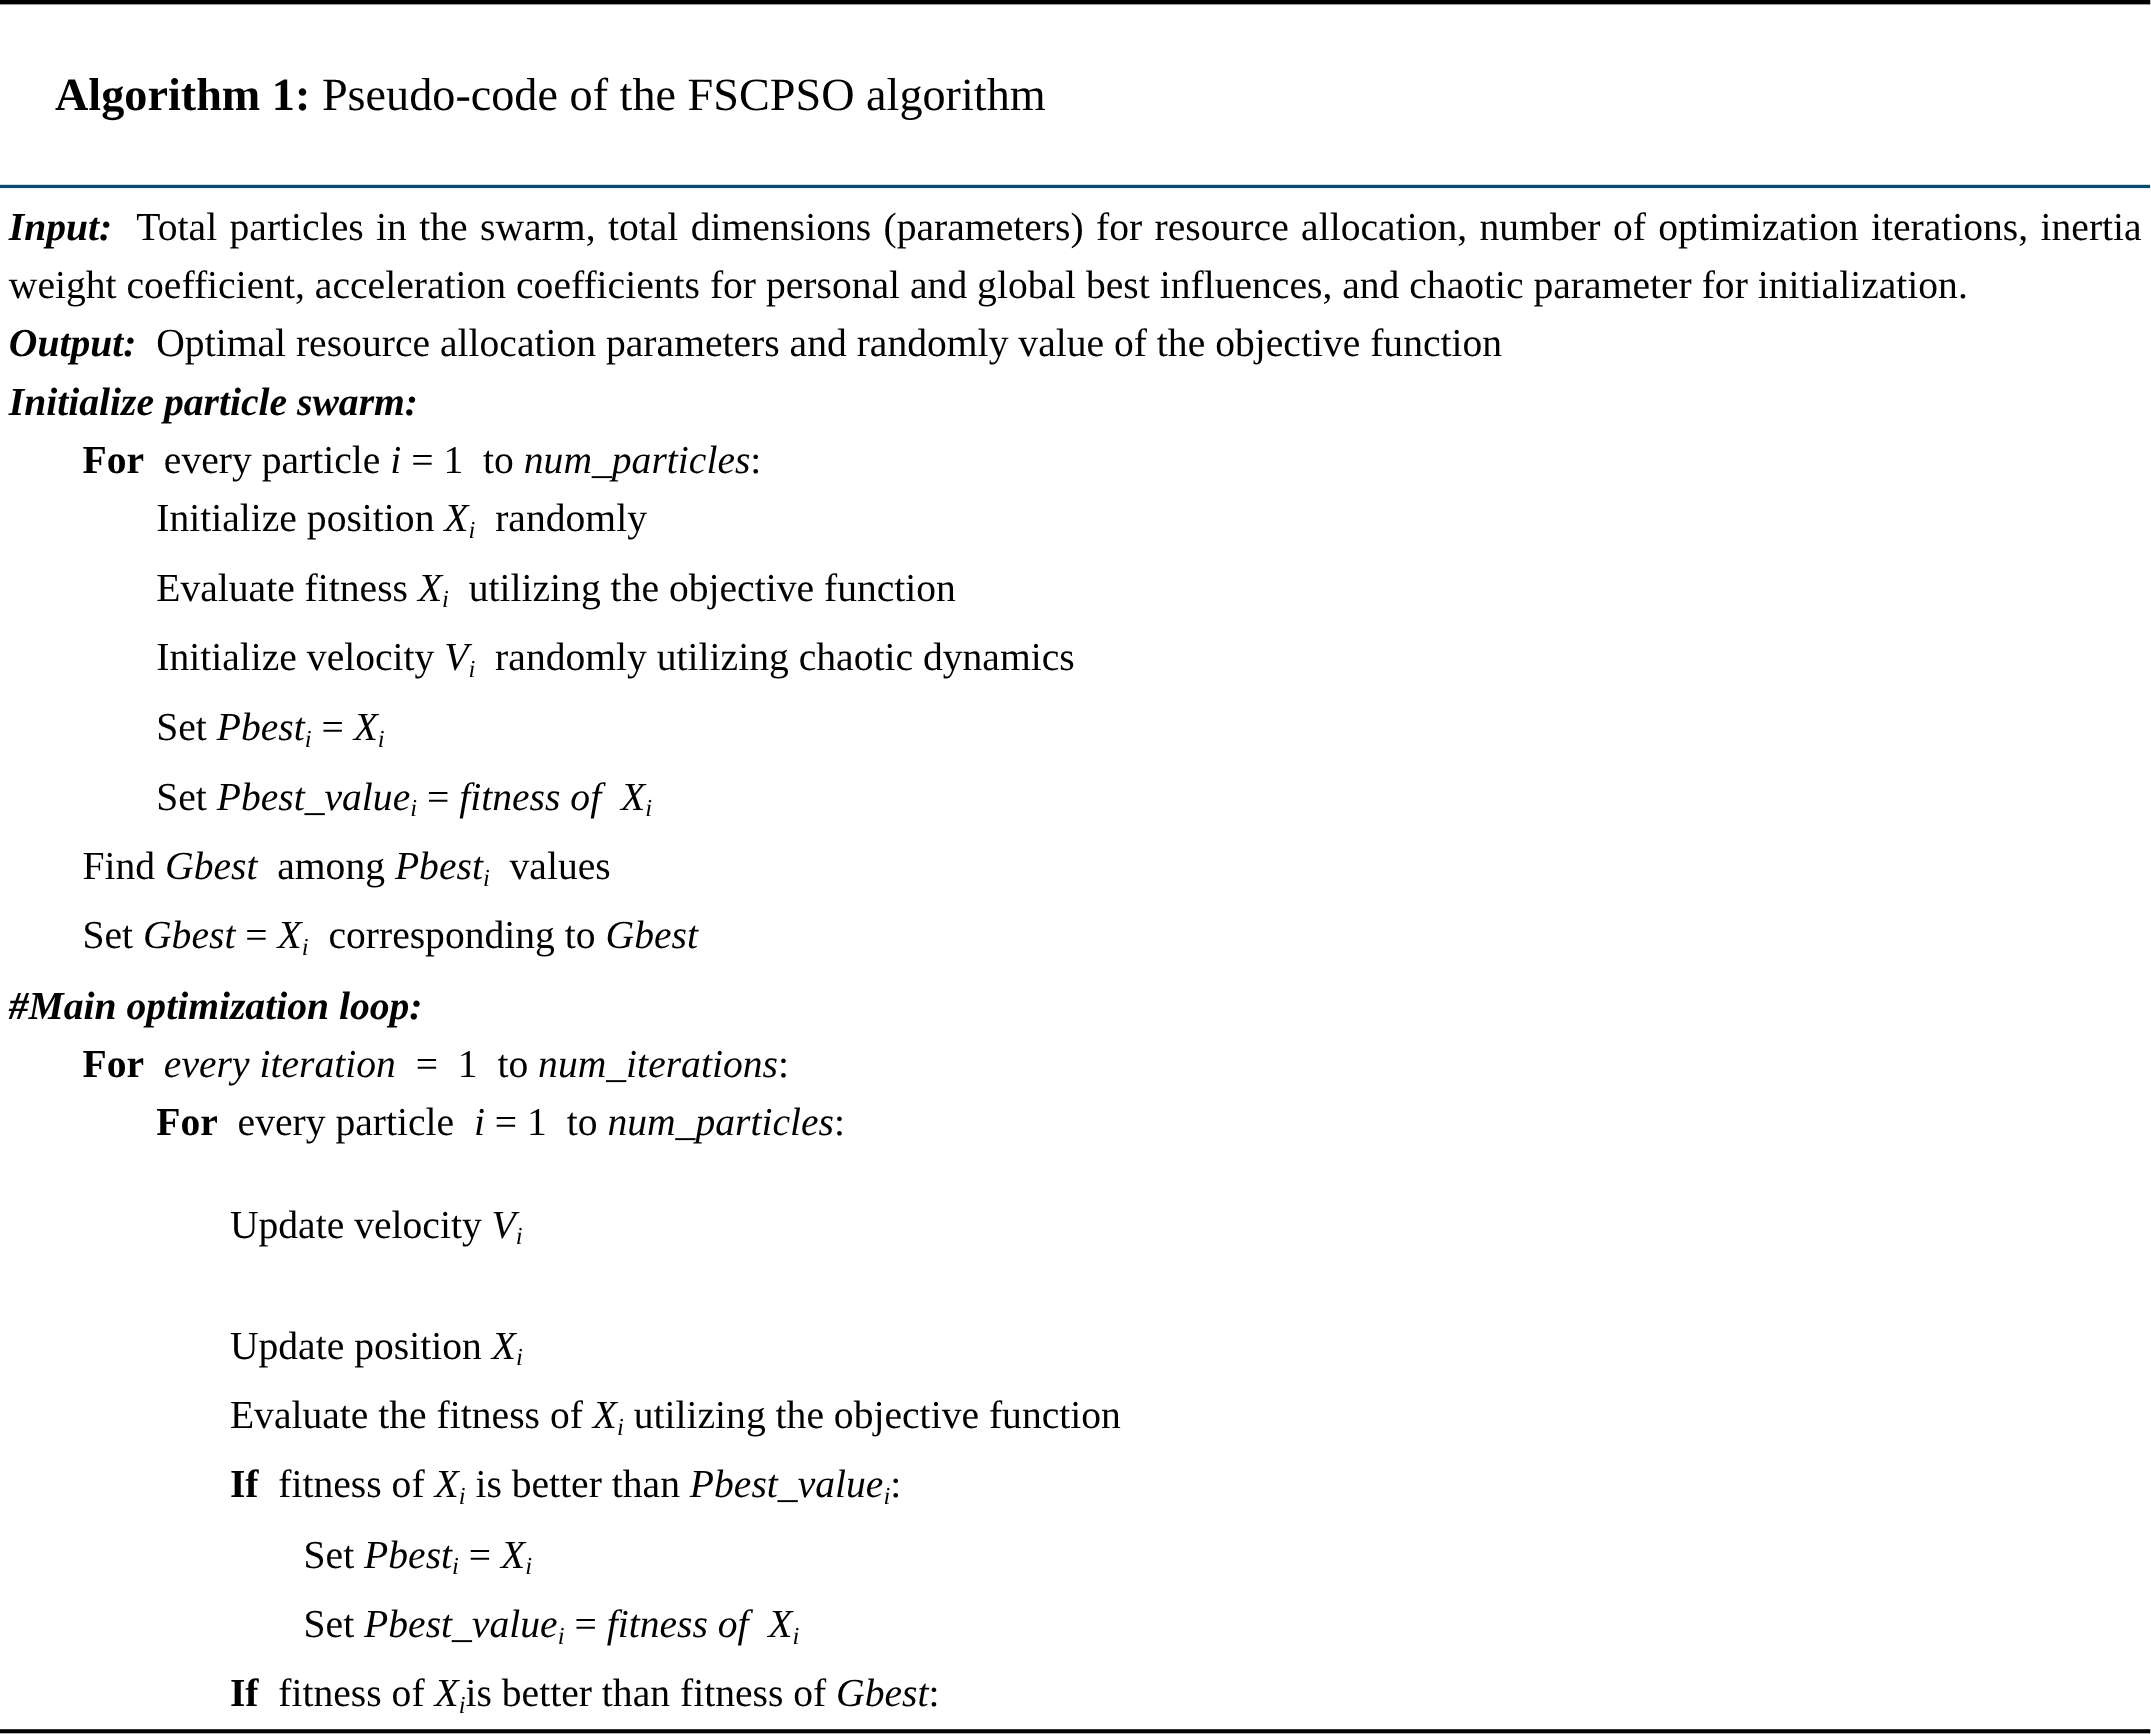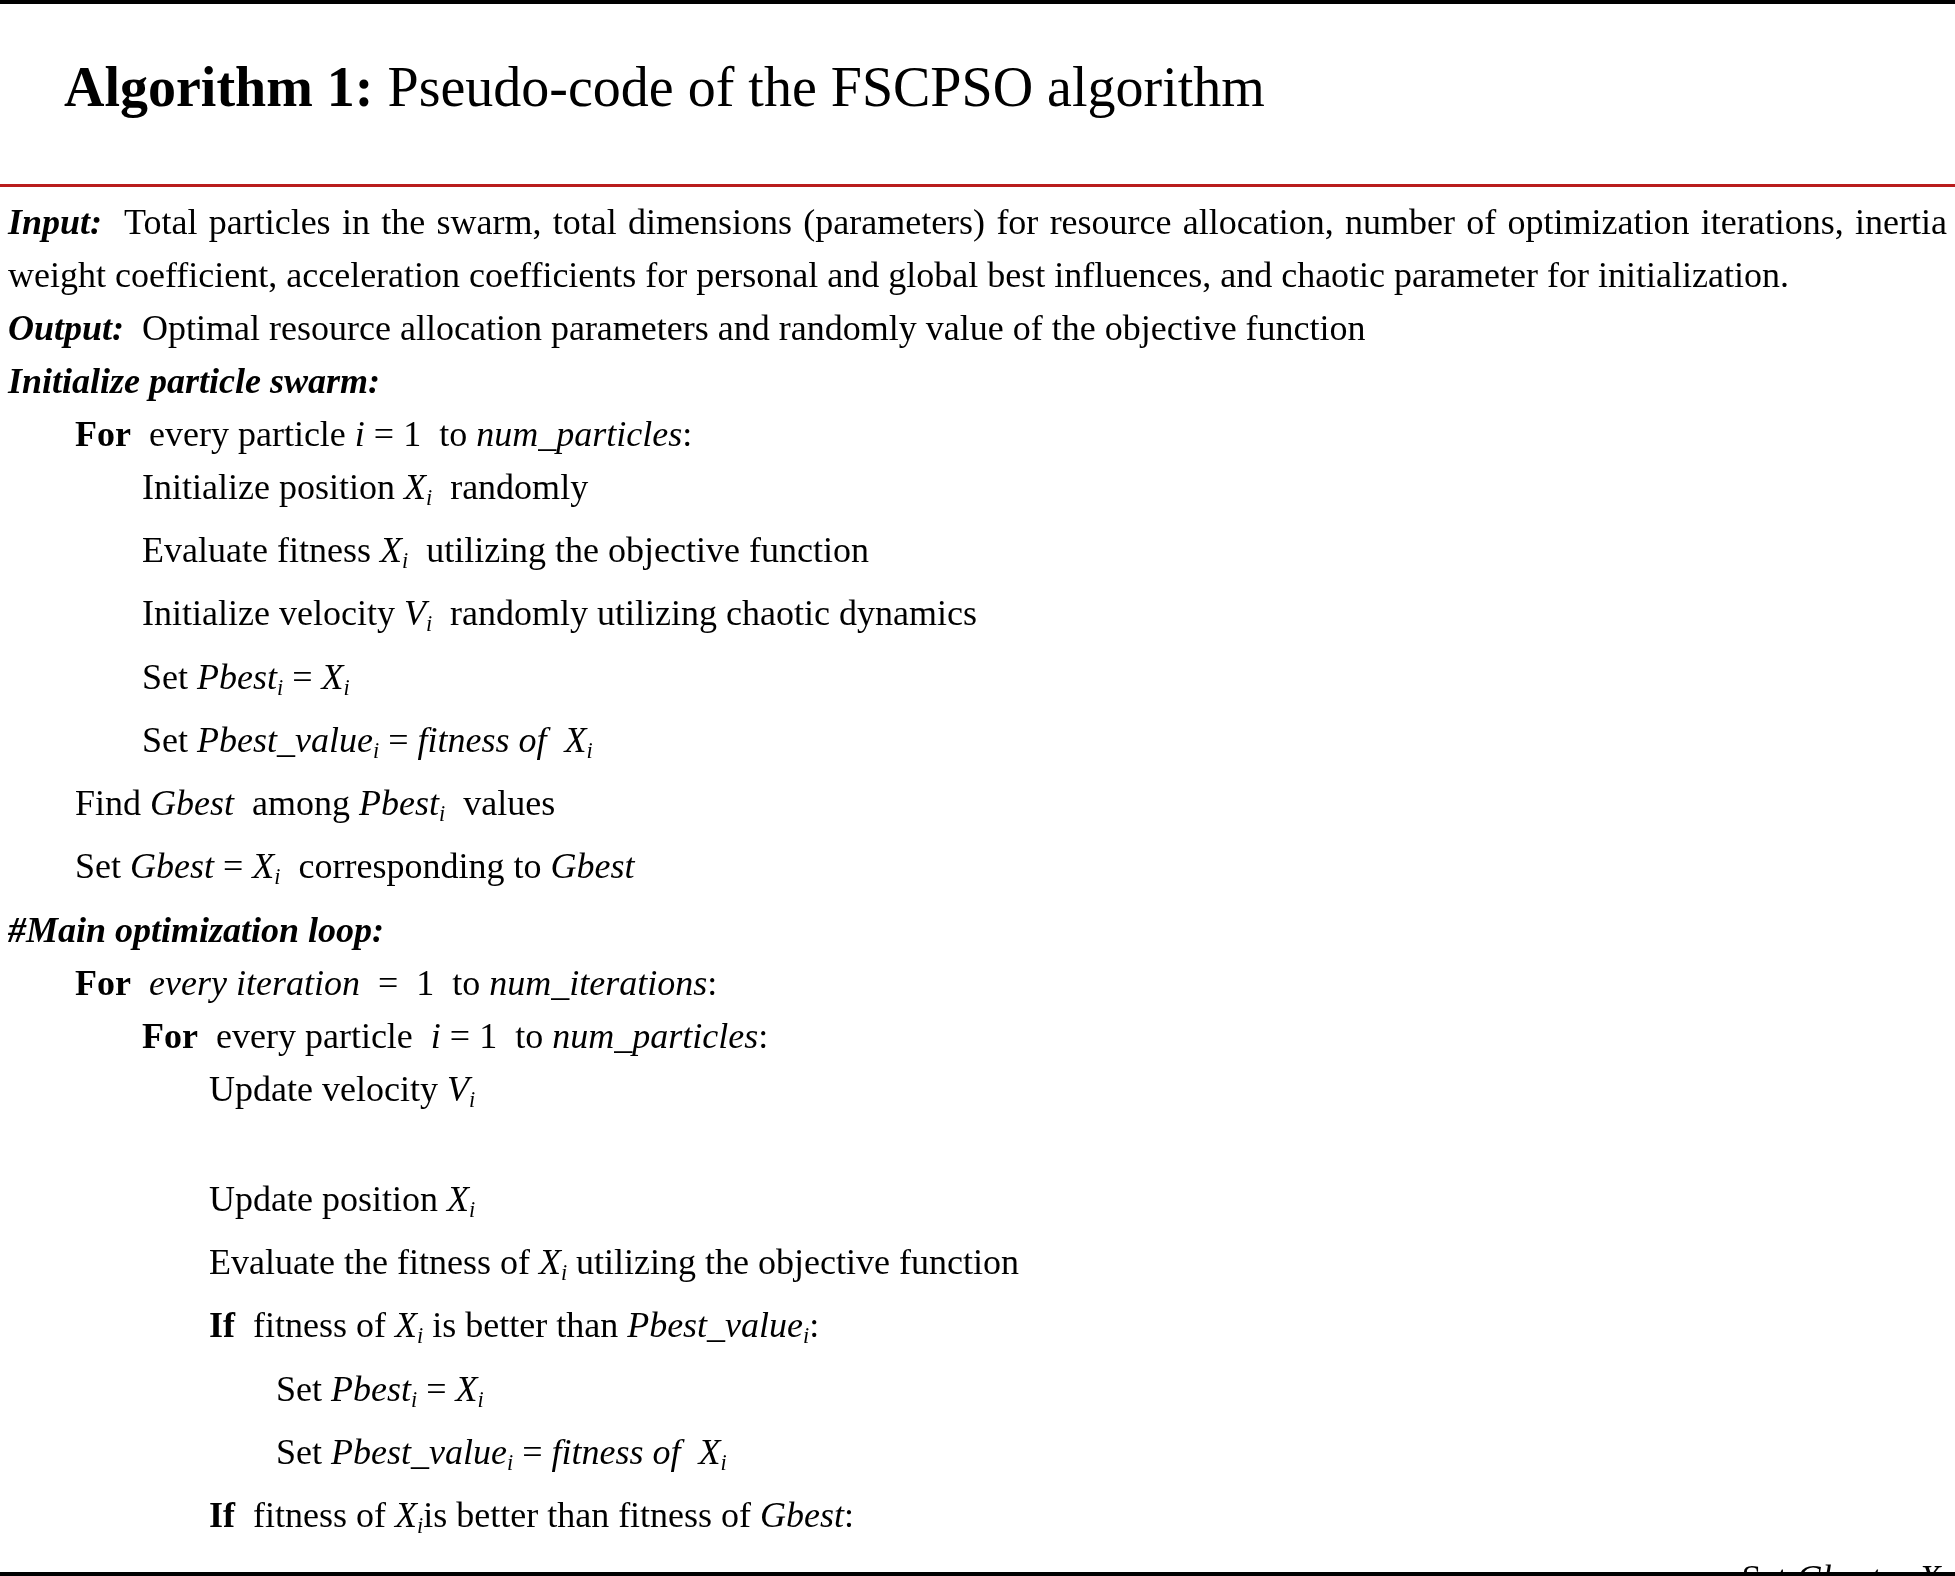--- a/index.html
+++ b/index.html
@@ -14,23 +14,23 @@
     box-sizing: border-box;
     background: #ffffff;
     color: #000000;
     border-top: 4px solid #000000;
     border-bottom: 4px solid #000000;
     font-family: "Liberation Serif", "DejaVu Serif", serif;
     overflow: hidden;
   }
   .algo-header {
     box-sizing: border-box;
-    padding: 8px 8px 22px 8px;
-    border-bottom: 3px solid #b91c1c;
-    font-size: 56px;
+    padding: 8px 8px 6px 8px;
+    border-bottom: 3px solid #0c4a6e;
+    font-size: 42px;
     line-height: 50px;
     white-space: pre-wrap;
   }
   .algo-header .hdr-label {
     font-weight: bold;
   }
   .algo-body {
     box-sizing: border-box;
     padding: 9px 8px 0 8px;
     font-size: 36px;
@@ -67,21 +67,21 @@
       <div class="line" style="padding-left: 134px;"><span class="seg-n">Initialize position </span><span class="seg-i">X</span><span class="seg-sub">i</span><span class="seg-n">  randomly</span></div>
       <div class="line" style="padding-left: 134px;"><span class="seg-n">Evaluate fitness </span><span class="seg-i">X</span><span class="seg-sub">i</span><span class="seg-n">  utilizing the objective function</span></div>
       <div class="line" style="padding-left: 134px;"><span class="seg-n">Initialize velocity </span><span class="seg-i">V</span><span class="seg-sub">i</span><span class="seg-n">  randomly utilizing chaotic dynamics</span></div>
       <div class="line" style="padding-left: 134px;"><span class="seg-n">Set </span><span class="seg-i">Pbest</span><span class="seg-sub">i</span><span class="seg-n"> = </span><span class="seg-i">X</span><span class="seg-sub">i</span></div>
       <div class="line" style="padding-left: 134px;"><span class="seg-n">Set </span><span class="seg-i">Pbest_value</span><span class="seg-sub">i</span><span class="seg-n"> = </span><span class="seg-i">fitness of  X</span><span class="seg-sub">i</span></div>
       <div class="line" style="padding-left: 67px;"><span class="seg-n">Find </span><span class="seg-i">Gbest</span><span class="seg-n">  among </span><span class="seg-i">Pbest</span><span class="seg-sub">i</span><span class="seg-n">  values</span></div>
       <div class="line" style="padding-left: 67px;"><span class="seg-n">Set </span><span class="seg-i">Gbest</span><span class="seg-n"> = </span><span class="seg-i">X</span><span class="seg-sub">i</span><span class="seg-n">  corresponding to </span><span class="seg-i">Gbest</span></div>
       <div class="line" style="padding-left: 0px;"><span class="seg-bi">#Main optimization loop:</span></div>
       <div class="line" style="padding-left: 67px;"><span class="seg-b">For</span><span class="seg-n">  </span><span class="seg-i">every iteration</span><span class="seg-n">  =  1  to </span><span class="seg-i">num_iterations</span><span class="seg-n">:</span></div>
       <div class="line" style="padding-left: 134px;"><span class="seg-b">For</span><span class="seg-n">  every particle  </span><span class="seg-i">i</span><span class="seg-n"> = 1  to </span><span class="seg-i">num_particles</span><span class="seg-n">:</span></div>
-      <div class="line" style="padding-left: 201px;"><span class="seg-n">Update velocity </span><span class="seg-i">V</span><span class="seg-sub">i</span></div>
+      <div class="line" style="padding-left: 201px; margin-top: 40px;"><span class="seg-n">Update velocity </span><span class="seg-i">V</span><span class="seg-sub">i</span></div>
       <div class="line" style="padding-left: 201px; margin-top: 47px;"><span class="seg-n">Update position </span><span class="seg-i">X</span><span class="seg-sub">i</span></div>
       <div class="line" style="padding-left: 201px;"><span class="seg-n">Evaluate the fitness of </span><span class="seg-i">X</span><span class="seg-sub">i</span><span class="seg-n"> utilizing the objective function</span></div>
       <div class="line" style="padding-left: 201px;"><span class="seg-b">If</span><span class="seg-n">  fitness of </span><span class="seg-i">X</span><span class="seg-sub">i</span><span class="seg-n"> is better than </span><span class="seg-i">Pbest_value</span><span class="seg-sub">i</span><span class="seg-n">:</span></div>
       <div class="line" style="padding-left: 268px;"><span class="seg-n">Set </span><span class="seg-i">Pbest</span><span class="seg-sub">i</span><span class="seg-n"> = </span><span class="seg-i">X</span><span class="seg-sub">i</span></div>
       <div class="line" style="padding-left: 268px;"><span class="seg-n">Set </span><span class="seg-i">Pbest_value</span><span class="seg-sub">i</span><span class="seg-n"> = </span><span class="seg-i">fitness of  X</span><span class="seg-sub">i</span></div>
       <div class="line" style="padding-left: 201px;"><span class="seg-b">If</span><span class="seg-n">  fitness of </span><span class="seg-i">X</span><span class="seg-sub">i</span><span class="seg-n">is better than fitness of </span><span class="seg-i">Gbest</span><span class="seg-n">:</span></div>
       <div class="line" style="padding-left: 268px; text-align: right;"><span class="seg-n">Set </span><span class="seg-i">Gbest</span><span class="seg-n"> = </span><span class="seg-i">X</span><span class="seg-sub">i</span></div>
       <div class="line" style="padding-left: 0px;"><span class="seg-bi">#Output:</span></div>
     </div>
 </div>

